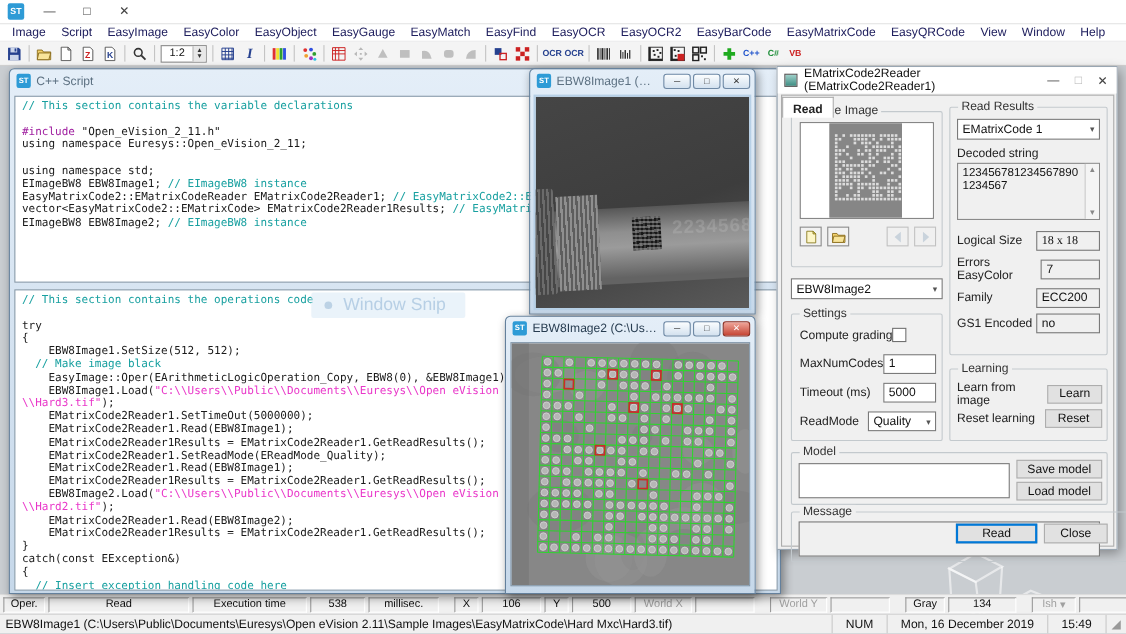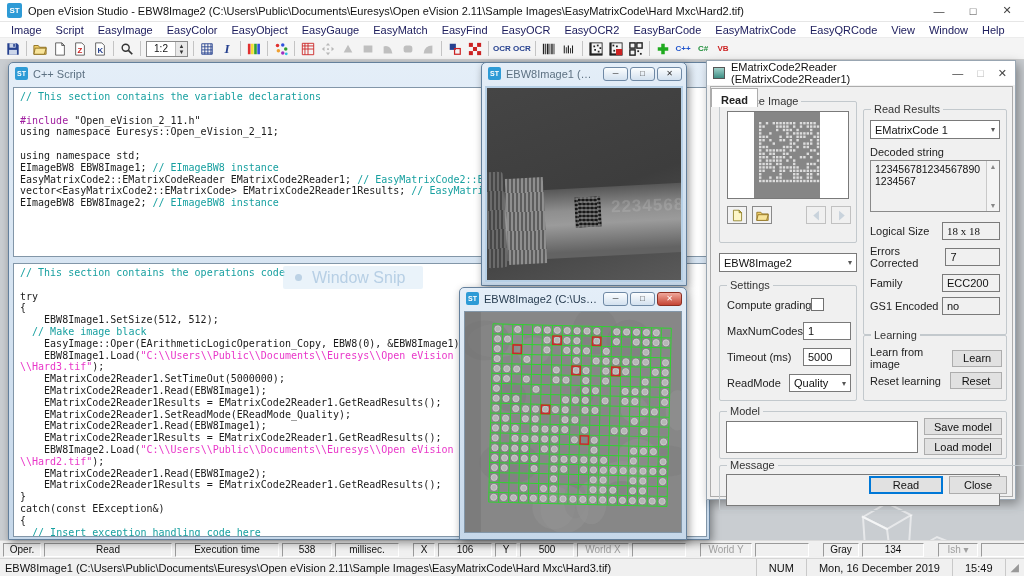--- a/index.html
+++ b/index.html
@@ -90,21 +90,20 @@
   .status2 .path { flex:1; padding-left:5px; white-space:nowrap; overflow:hidden; }
   .s2seg { border-left:1px solid #c9c9c9; height:100%; display:flex; align-items:center; padding:0 12px; flex:none; }
 
   .cube-svg { position:absolute; left:835px; top:435px; z-index:0; }
 </style>
 </head>
 <body>
 
 <div class="titlebar">
   <div class="app-logo">ST</div>
-  <div class="titlebar-text">Open eVision Studio - EBW8Image2 (C:\Users\Public\Documents\Euresys\Open eVision 2.11\Sample Images\EasyMatrixCode\Hard Mxc\Hard2.tif)</div>
   <div class="win-controls">
     <div class="win-btn">—</div>
     <div class="win-btn">□</div>
     <div class="win-btn">✕</div>
   </div>
 </div>
 
 <div class="menubar" id="menubar">
     <span class="menu-item">Image</span>
     <span class="menu-item">Script</span>
@@ -928,41 +927,41 @@
       </div>
       <div style="position:absolute; left:7px; top:88px; display:flex; align-items:center; justify-content:space-between; width:124px;">
         <span class="row-lbl">ReadMode</span>
         <span class="combo" style="width:62px; height:18px;">
             <span>Quality</span>
             <span class="chev">▾</span>
           </span>
       </div>
     </div>
 
-    <div class="group" style="left:152px; top:22px; width:144px; height:226px;">
+    <div class="group" style="left:152px; top:10px; width:144px; height:226px;">
       <div class="glabel">Read Results</div>
       <div class="combo" style="position:absolute; left:6px; top:10px; width:130px; height:19px;">
         <span>EMatrixCode 1</span>
           <span class="chev">▾</span>
       </div>
       <div style="position:absolute; left:6px; top:36px;" class="row-lbl">Decoded string</div>
       <div class="ta" style="position:absolute; left:6px; top:50px; width:130px; height:52px;">
         <span style="word-break:break-all; font-size:10.5px; display:block;">1234567812345678901234567</span>
         <span class="sb">
             <span>▲</span>
             <span>▼</span>
           </span>
       </div>
       <div id="rr-fields" style="position:absolute; left:6px; top:112px; width:130px;">
           <div style="display: flex; align-items: center; justify-content: space-between; margin-bottom: 5px;">
             <span class="row-lbl">Logical Size</span>
             <span class="fld ro" style="width: 58px; height: 18px; font-family: Liberation Serif, serif;">18 x 18</span>
           </div>
           <div style="display: flex; align-items: center; justify-content: space-between; margin-bottom: 5px;">
-            <span class="row-lbl">Errors Corrected</span>
+            <span class="row-lbl">Errors EasyColor</span>
             <span class="fld ro" style="width: 58px; height: 18px;">7</span>
           </div>
           <div style="display: flex; align-items: center; justify-content: space-between; margin-bottom: 5px;">
             <span class="row-lbl">Family</span>
             <span class="fld ro" style="width: 58px; height: 18px;">ECC200</span>
           </div>
           <div style="display: flex; align-items: center; justify-content: space-between; margin-bottom: 5px;">
             <span class="row-lbl">GS1 Encoded</span>
             <span class="fld ro" style="width: 58px; height: 18px;">no</span>
           </div>

